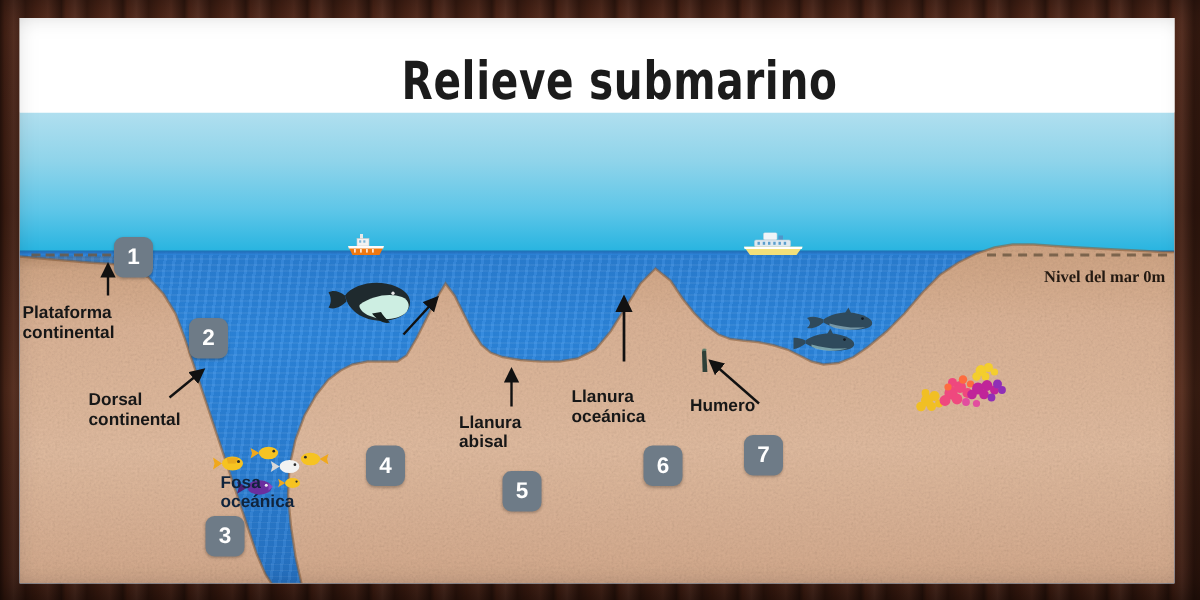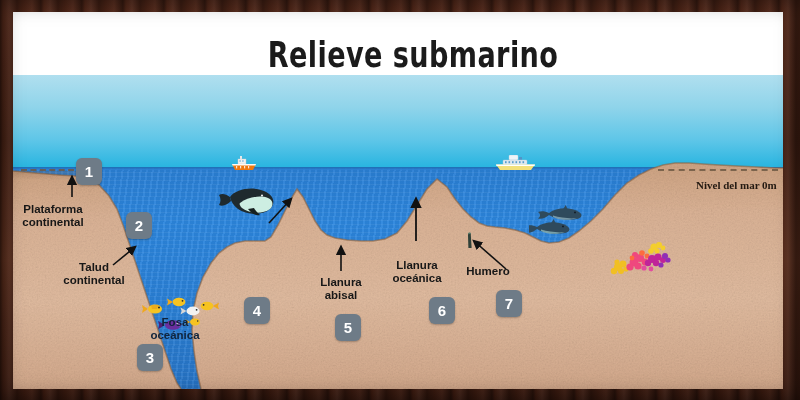--- a/index.html
+++ b/index.html
@@ -77,21 +77,21 @@
   .badge{
     position:absolute; width:26px; height:27px; border-radius:6px;
     background:#6e7b87; color:#fff;
     font-size:15px; font-weight:700; line-height:27px; text-align:center;
     box-shadow:0 1px 2px rgba(0,0,0,.25);
   }
 
   
   .lbl{
     position:absolute; color:#171717; font-size:11.5px; font-weight:600;
-    line-height:12.5px; text-align:center; white-space:pre-line;
+    line-height:12.5px; white-space:pre-line;
     font-family:"Liberation Sans", sans-serif;
   }
   .lbl.blue-bg{ color:#10243c; }
   #lbl-cuenca{
     position:absolute; color:#0d0d0d; font-size:17.5px; font-weight:700;
     letter-spacing:.2px; white-space:nowrap;
   }
   #lbl-nivel{
     position:absolute; color:#241a12; font-size:11px; font-weight:600;
     white-space:nowrap;
@@ -367,21 +367,21 @@
         <path d="M2.9,4.6 C3.4,2.2 5.6,2.2 6.0,4.4 C5.2,3.4 3.8,3.4 2.9,4.6 Z" fill="#4a6b5c"></path>
         <ellipse cx="4.6" cy="3.2" rx="1.5" ry=".8" fill="#5d7f6e" opacity=".8"></ellipse>
       </svg>
 
 
       <div id="lbl-nivel" style="left:683px; top:104px;">Nivel del mar  0m</div>
 
       <div class="lbl" style="left:2px; top:128px; width:76px;">Plataforma
 continental</div>
 
-      <div class="lbl" style="left:46px; top:186px; width:70px;">Talud
+      <div class="lbl" style="left:46px; top:186px; width:70px;">Dorsal
 continental</div>
 
       <div class="lbl blue-bg" style="left:134px; top:241px; width:56px;">Fosa
 oceánica</div>
 
 
       <div class="lbl" style="left:293px; top:201px; width:70px;">Llanura
 abisal</div>
 
       <div class="lbl" style="left:368px; top:184px; width:72px;">Llanura

